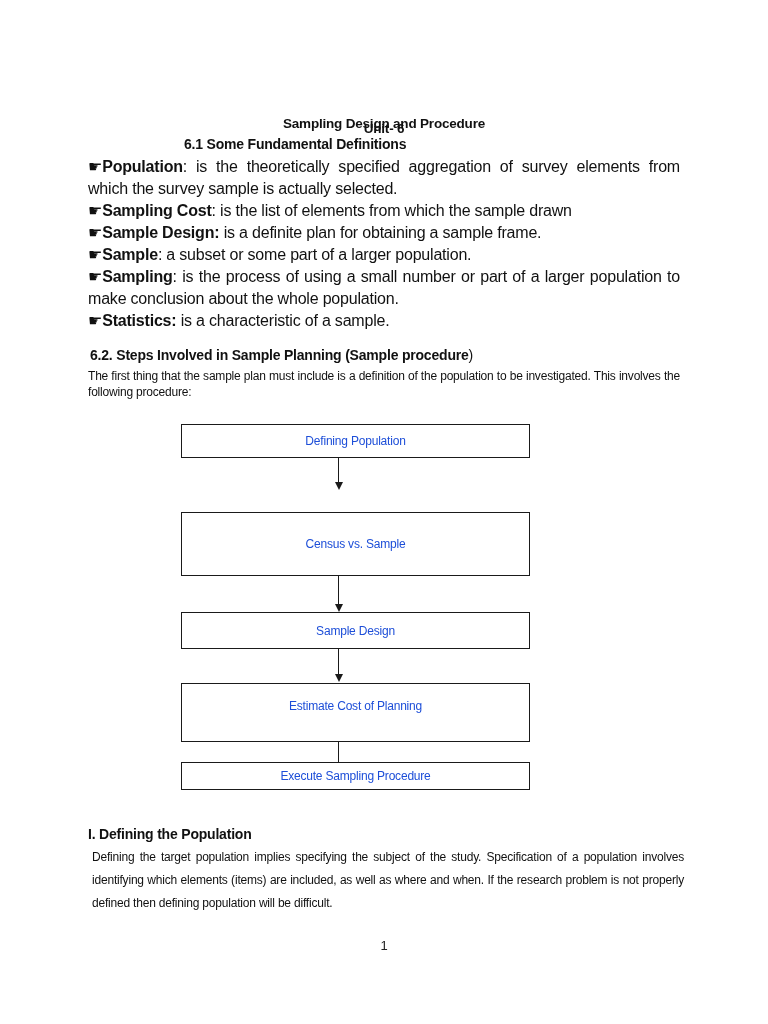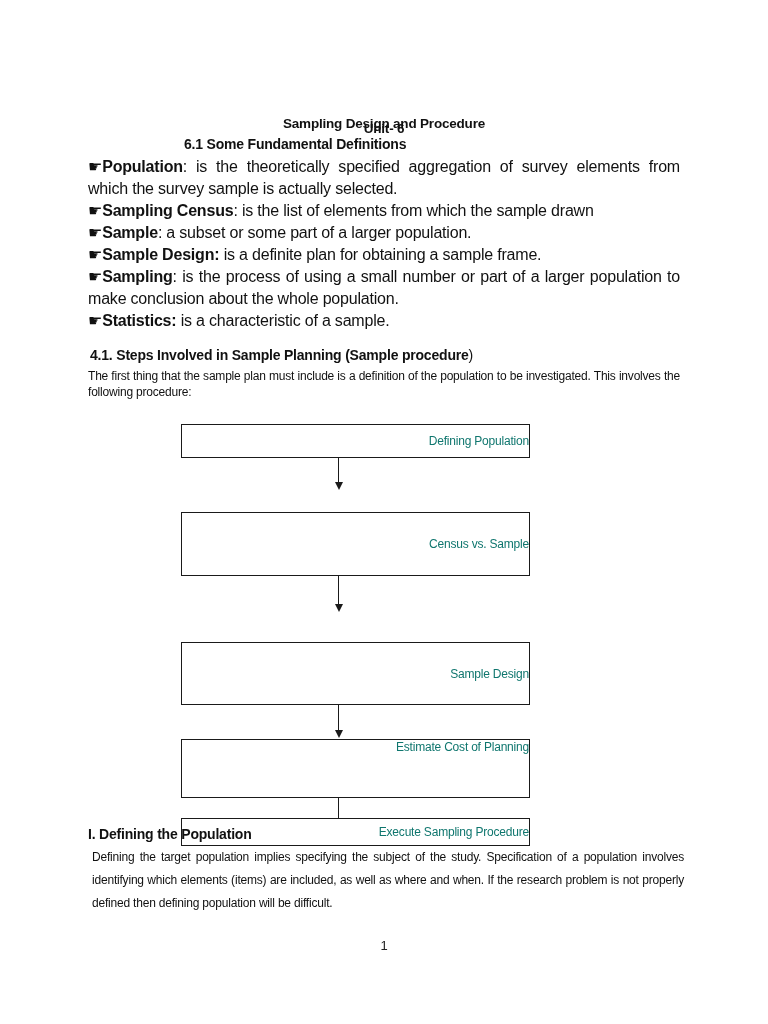--- a/index.html
+++ b/index.html
@@ -43,27 +43,27 @@
   .para {
     width: 592px; font-size: 12px; letter-spacing: -0.2px;
     text-align: justify; margin: 0;
   }
   .intro { top: 368px; left: 0; line-height: 16px; }
   .paraI { top: 846px; left: 4px; line-height: 23px; }
 
   .flow { top: 424px; left: 93px; width: 349px; }
   .fbox {
     width: 349px; border: 1px solid #1a1a1a; background: #ffffff;
-    display: flex; align-items: center; justify-content: flex-end;
-    font-size: 12px; letter-spacing: -0.2px; color: #0f766e;
+    display: flex; align-items: center; justify-content: center;
+    font-size: 12px; letter-spacing: -0.2px; color: #1d4ed8;
   }
   .b1 { height: 34px; }
   .b2 { height: 64px; }
-  .b3 { height: 63px; margin-top: 30px; }
-  .b4 { height: 59px; align-items: flex-start; padding-top: 0; }
+  .b3 { height: 37px; }
+  .b4 { height: 59px; align-items: flex-start; padding-top: 15px; }
   .b5 { height: 28px; }
 
   .connector { width: 349px; display: flex; flex-direction: column; align-items: center; }
   .connector .stem { width: 1px; background: #1a1a1a; }
   .connector .head {
     width: 0; height: 0;
     border-left: 4px solid transparent;
     border-right: 4px solid transparent;
     border-top: 8px solid #1a1a1a;
   }
@@ -85,28 +85,28 @@
 <div class="page">
   <div class="content">
 
     <div class="abs title-line t1">Unit- 6</div>
     <div class="abs title-line t2">Sampling Design and Procedure</div>
 
     <div class="abs heading h61">6.1 Some Fundamental Definitions</div>
 
     <div class="abs defs">
       <p class="def"><span class="pointer">☛</span><b>Population</b><span>:  is the theoretically specified aggregation of survey elements from which the survey sample is actually selected.</span></p>
-      <p class="def"><span class="pointer">☛</span><b>Sampling Census</b><span>:  is the list of elements from which the sample drawn</span></p>
+      <p class="def"><span class="pointer">☛</span><b>Sampling Cost</b><span>:  is the list of elements from which the sample drawn</span></p>
+      <p class="def"><span class="pointer">☛</span><b>Sample Design:</b><span> is a definite plan for obtaining a sample frame.</span></p>
       <p class="def"><span class="pointer">☛</span><b>Sample</b><span>:  a subset or some part of a larger population.</span></p>
-      <p class="def"><span class="pointer">☛</span><b>Sample Design:</b><span> is a definite plan for obtaining a sample frame.</span></p>
       <p class="def"><span class="pointer">☛</span><b>Sampling</b><span>:  is the process of using a small number or part of a larger population to make conclusion about the whole population.</span></p>
       <p class="def"><span class="pointer">☛</span><b>Statistics:</b><span> is a characteristic of a sample.</span></p>
     </div>
 
-    <div class="abs heading h62"><span>4.1. Steps Involved in Sample Planning (Sample procedure</span><span style="font-weight:normal">)</span></div>
+    <div class="abs heading h62"><span>6.2. Steps Involved in Sample Planning (Sample procedure</span><span style="font-weight:normal">)</span></div>
 
     <p class="abs para intro">The first thing that the sample plan must include is a definition of the population to be investigated.  This involves the following procedure:</p>
 
     <div class="abs flow">
       <div class="fbox b1">
           <span>Defining Population</span>
         </div>
       <div class="connector c1">
           <div class="stem"></div>
           <div class="head"></div>

